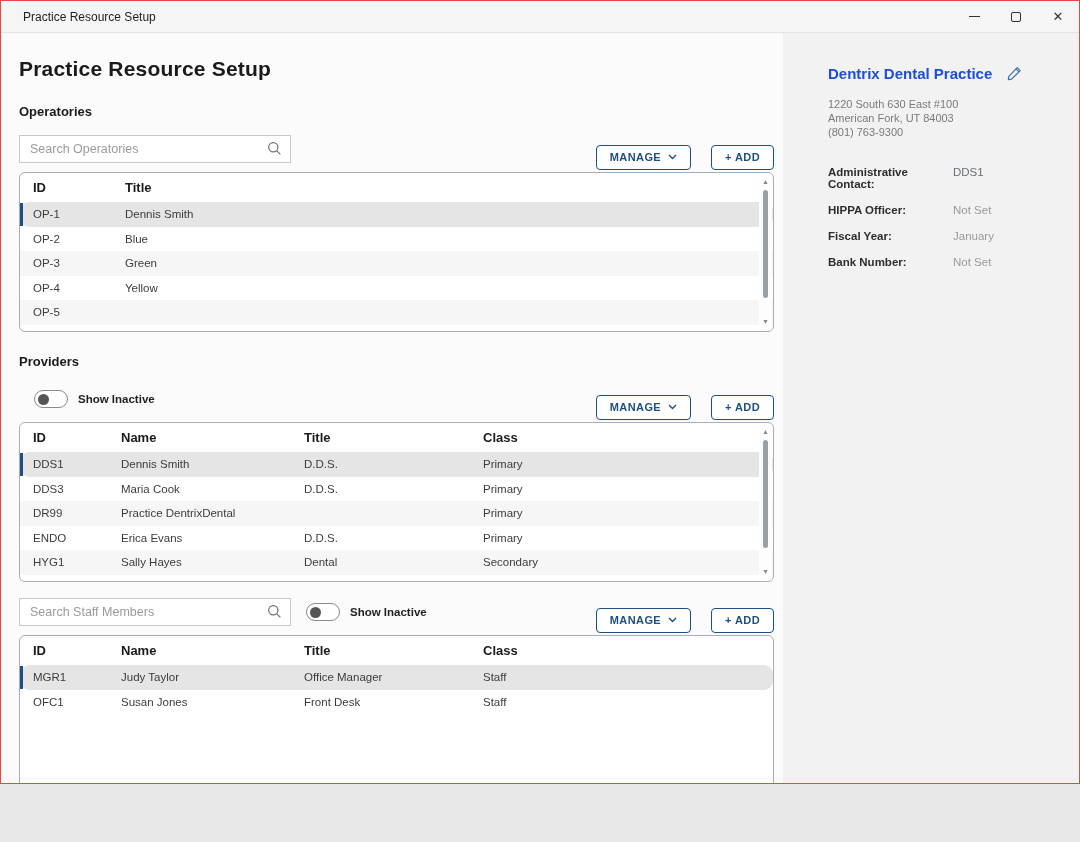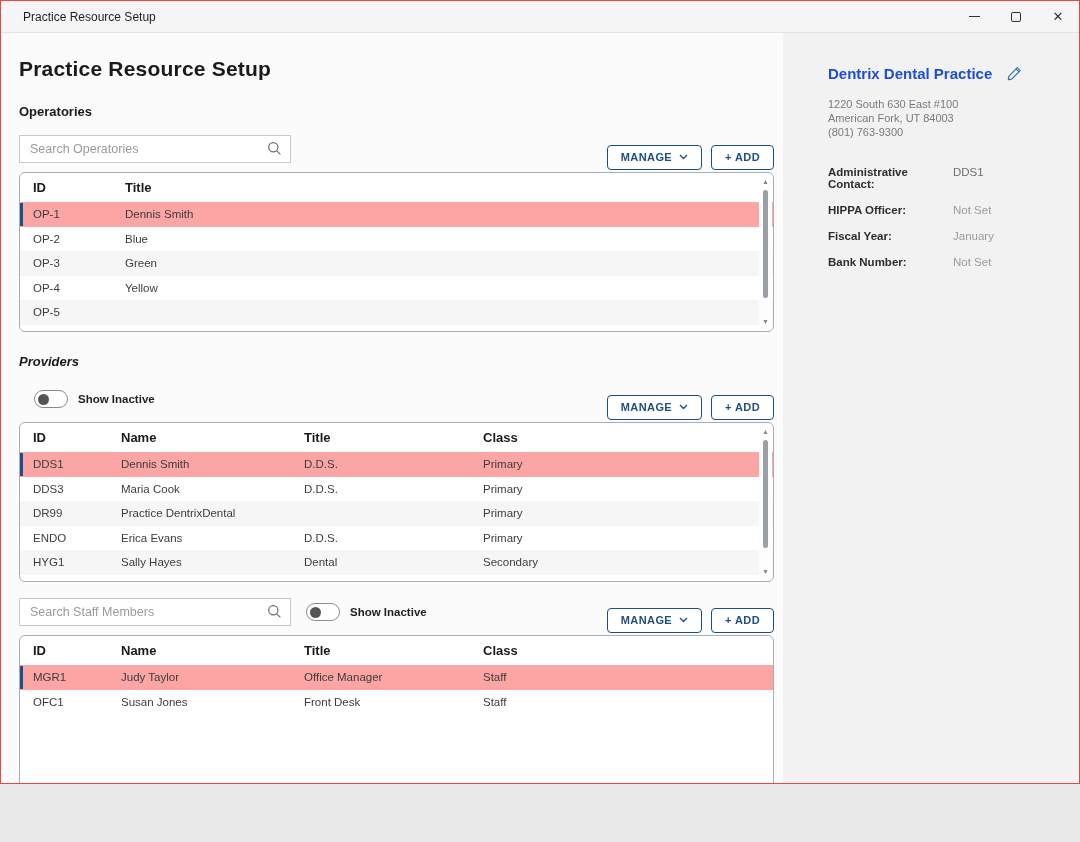--- a/index.html
+++ b/index.html
@@ -22,56 +22,56 @@
 
   
   .content { position:absolute; top:32px; left:0; right:0; bottom:0; display:flex; }
   .main { width:782px; background:#fbfbfb; padding:0 9px 0 18px; position:relative; }
   .sidebar { flex:1; background:#f2f2f2; padding:18px 20px 0 45px; }
 
   h1.page-title { margin-top:24px; font-size:21px; font-weight:700; color:#1a1a1a; letter-spacing:.2px; }
 
   .sec-heading { font-size:13px; font-weight:700; color:#1a1a1a; }
   .sec-heading.first { margin-top:23px; }
-  .sec-heading.later { margin-top:22px;font-style:italic; }
+  .sec-heading.later { margin-top:22px; }
 
   
   .controls-row { margin-top:16px; height:28px; display:flex; align-items:center; }
   .search-wrap { position:relative; width:272px; height:28px; }
   .search-wrap input { width:100%; height:100%; border:1px solid #c9c9c9; border-radius:0;
                        background:#fff; padding:0 30px 0 10px; font-size:12.5px;
                        font-family:"Liberation Sans",sans-serif; color:#333; outline:none; }
   .search-wrap input::placeholder { color:#9b9b9b; }
   .search-icon { position:absolute; right:9px; top:6px; }
 
   .toggle-group { display:flex; align-items:center; margin-left:15px; }
   .toggle { width:34px; height:18px; border:1px solid #8a8a8a; border-radius:10px;
             background:#fff; position:relative; cursor:pointer; }
   .toggle .knob { position:absolute; left:3px; top:2.5px; width:11px; height:11px;
                   border-radius:50%; background:#555; }
   .toggle-label { margin-left:10px; font-size:11.5px; font-weight:600; color:#1f1f1f; }
 
-  .btn-group { margin-left:auto; display:flex; gap:9px;margin-top:16px; }
+  .btn-group { margin-left:auto; display:flex; gap:20px;margin-top:16px; }
   .btn { height:25px; border:1.5px solid #1d5081; border-radius:4px; background:#fff;
          color:#1d5081; font-weight:700; font-size:11px; letter-spacing:.4px;
          font-family:"Liberation Sans",sans-serif; display:flex; align-items:center;
          justify-content:center; padding:0 13px; cursor:pointer; }
   .btn .chev { margin-left:7px; display:flex; }
 
   
   .table-box { margin-top:9px; width:755px; border:1px solid #a9adb4; border-radius:6px;
                background:#fff; position:relative; overflow:hidden; }
   .table-box.scrollable { height:160px; }
   .table-box.short { height:158px; }
   .thead { display:flex; height:29px; align-items:center; padding-left:13px; }
   .thead .c { font-size:13px; font-weight:700; color:#1a1a1a; }
   .tbody .trow { display:flex; height:24.5px; align-items:center; padding-left:13px;
                  position:relative; cursor:default; }
   .tbody .trow:nth-child(odd) { background:#f6f6f6; }
-  .tbody .trow.selected { background:#fca5a5; }
+  .tbody .trow.selected { background:#e5e5e5;border-radius:9px; }
   .tbody .trow.selected::before { content:""; position:absolute; left:0; top:1px; bottom:1px;
                                   width:3px; background:#1d5081; }
   .trow .c { font-size:11.5px; color:#3c3c3c; }
   .c0 { width:88px; flex-shrink:0; }
   .cols2 .c1 { flex:1; }
   .cols4 .c1 { width:183px; flex-shrink:0; }
   .cols4 .c2 { width:179px; flex-shrink:0; }
   .cols4 .c3 { flex:1; }
   .table-box.cols2 .c0 { width:92px; }
 

